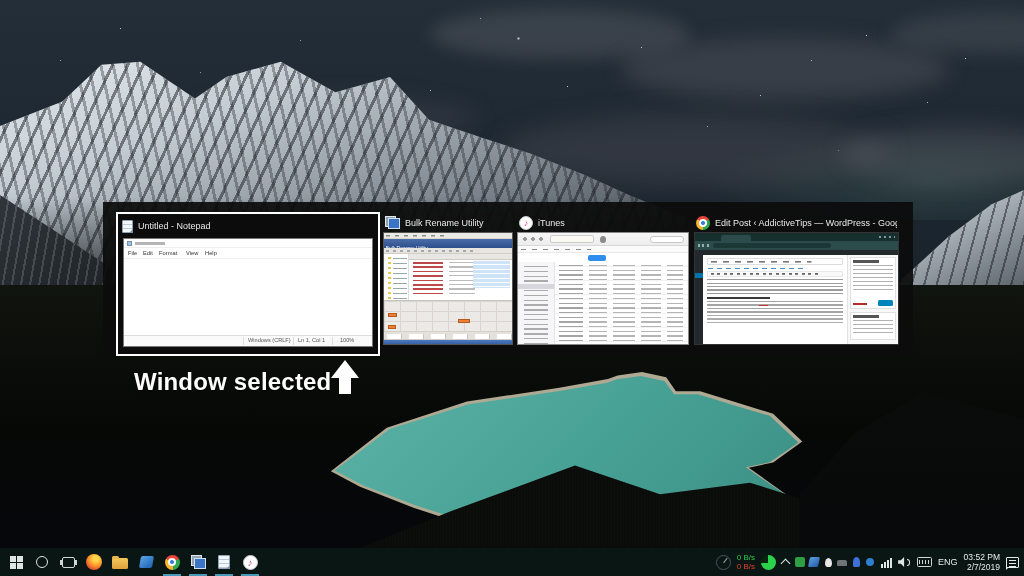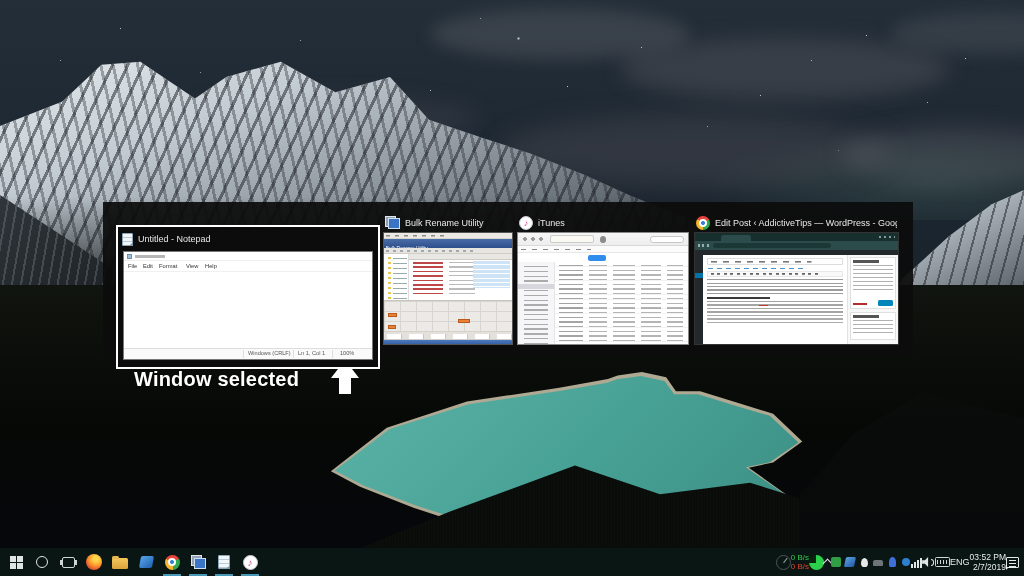--- a/index.html
+++ b/index.html
@@ -52,34 +52,34 @@
   .lakeshape{clip-path:polygon(1% 57%,12.5% 32%,29% 17%,48% 9%,58% 4%,60% 2%,65% 0%,70% 3%,72% 11%,77% 11%,85% 18%,92% 24%,98% 40%,92% 52%,87% 55%,97% 75%,89% 88%,77% 84%,65% 88%,49% 97%,31% 90%,18% 78%,7% 66%);}
   .hill{position:absolute;left:360px;top:452px;width:500px;height:96px;z-index:7;
     clip-path:polygon(0 100%,18% 62%,43% 14%,60% 44%,78% 32%,100% 68%,100% 100%);
     background:repeating-linear-gradient(to right,#0a0c0a 0 2px,#0d0f0c 2px 3px);}
   .hill2{position:absolute;left:800px;top:358px;width:224px;height:190px;z-index:7;
     clip-path:polygon(0 100%,0 72%,24% 40%,55% 18%,100% 32%,100% 100%);
     background:linear-gradient(to bottom,#0b0d0b,#07090a);}
 
   
   .annotation{position:absolute;left:134px;top:368px;z-index:8;color:#fff;
-    font-size:20px;font-weight:700;letter-spacing:.2px;text-shadow:0 1px 2px rgba(0,0,0,.6);}
+    font-size:24px;font-weight:700;letter-spacing:.2px;text-shadow:0 1px 2px rgba(0,0,0,.6);}
   .up-arrow{position:absolute;left:331px;top:360px;z-index:8;width:28px;height:36px;}
   .up-arrow .tri{width:0;height:0;border-left:14px solid transparent;border-right:14px solid transparent;
     border-bottom:18px solid #fff;}
   .up-arrow .stem{width:12px;height:16px;background:#fff;margin:0 auto;}
 
   
   .switcher{position:absolute;left:103px;top:202px;width:810px;height:155px;z-index:9;
     background:rgba(12,12,12,.93);}
   .thumb{position:absolute;cursor:pointer;}
   .t-head{display:flex;align-items:center;gap:5px;height:19px;padding:0 2px;overflow:hidden;}
   .t-title{font-size:9px;color:#e8e8e8;white-space:nowrap;overflow:hidden;}
   .thumb.sel{border:2px solid #fff;background:#0c0c0c;}
-  .t1{left:13px;top:23px;width:264px;height:144px;}
+  .t1{left:13px;top:10px;width:264px;height:144px;}
   .t1 .t-head{height:22px;padding:2px 4px 0;}
   .t2{left:280px;top:11px;width:130px;height:134px;}
   .t3{left:414px;top:11px;width:172px;height:134px;}
   .t4{left:591px;top:11px;width:205px;height:134px;}
   .t-body{position:relative;overflow:hidden;background:#fff;}
   .t1 .t-body{margin:2px 5px 5px;height:109px;border:1px solid #777;}
   .t2 .t-body{height:113px;border:1px solid #555;}
   .t3 .t-body{height:113px;border:1px solid #888;}
   .t4 .t-body{height:113px;border:1px solid #333;background:#1c3836;}
 
@@ -234,21 +234,21 @@
     box-shadow:-5px 0 0 -3px #cfd6d4,5px 0 0 -3px #cfd6d4;}
   .ic-firefox{width:16px;height:16px;border-radius:50%;
     background:radial-gradient(circle at 62% 30%,#ffd54a 0 18%,#ff9a2e 45%,#e4572e 72%,#a33b22 100%);}
   .ic-folder{position:relative;width:16px;height:11px;background:linear-gradient(#f3c85c,#dba33a);border-radius:1.5px;margin-top:3px;}
   .ic-folder::before{content:'';position:absolute;left:0;top:-2.5px;width:7px;height:3px;background:#e8b64c;border-radius:1.5px 1.5px 0 0;}
   .ic-blueapp{width:13px;height:12px;background:linear-gradient(135deg,#58a6e8,#1f5fb0);transform:skewX(-10deg);border-radius:2px;}
   .ic-cr15{width:15px;height:15px;}
   .ic-bru15{width:15px;height:14px;}
   .ic-np13{width:12px;height:14px;}
   .ic-it15{width:15px;height:15px;line-height:13px;font-size:10px;}
-  .tb-right{margin-left:auto;display:flex;align-items:center;height:100%;padding-right:5px;}
+  .tb-right{margin-left:auto;display:flex;align-items:center;gap:6px;height:100%;padding-right:5px;}
   .gauge{position:relative;width:15px;height:15px;border:1.6px solid #4c5356;border-radius:50%;}
   .gauge::after{content:'';position:absolute;left:50%;top:1px;width:1.4px;height:6px;background:#8fa0a0;
     transform-origin:50% 100%;transform:rotate(38deg);}
   .net{display:flex;flex-direction:column;line-height:1;gap:1px;}
   .net .up{font-size:8px;color:#35c948;}
   .net .dn{font-size:8px;color:#e0442e;}
   .pie{width:15px;height:15px;border-radius:50%;
     background:conic-gradient(#2bd14b 0 74%,#06240e 74% 100%);}
   .chev{width:7px;height:7px;border-left:1.6px solid #dfe5e5;border-top:1.6px solid #dfe5e5;
     transform:rotate(45deg);margin-top:3px;}

